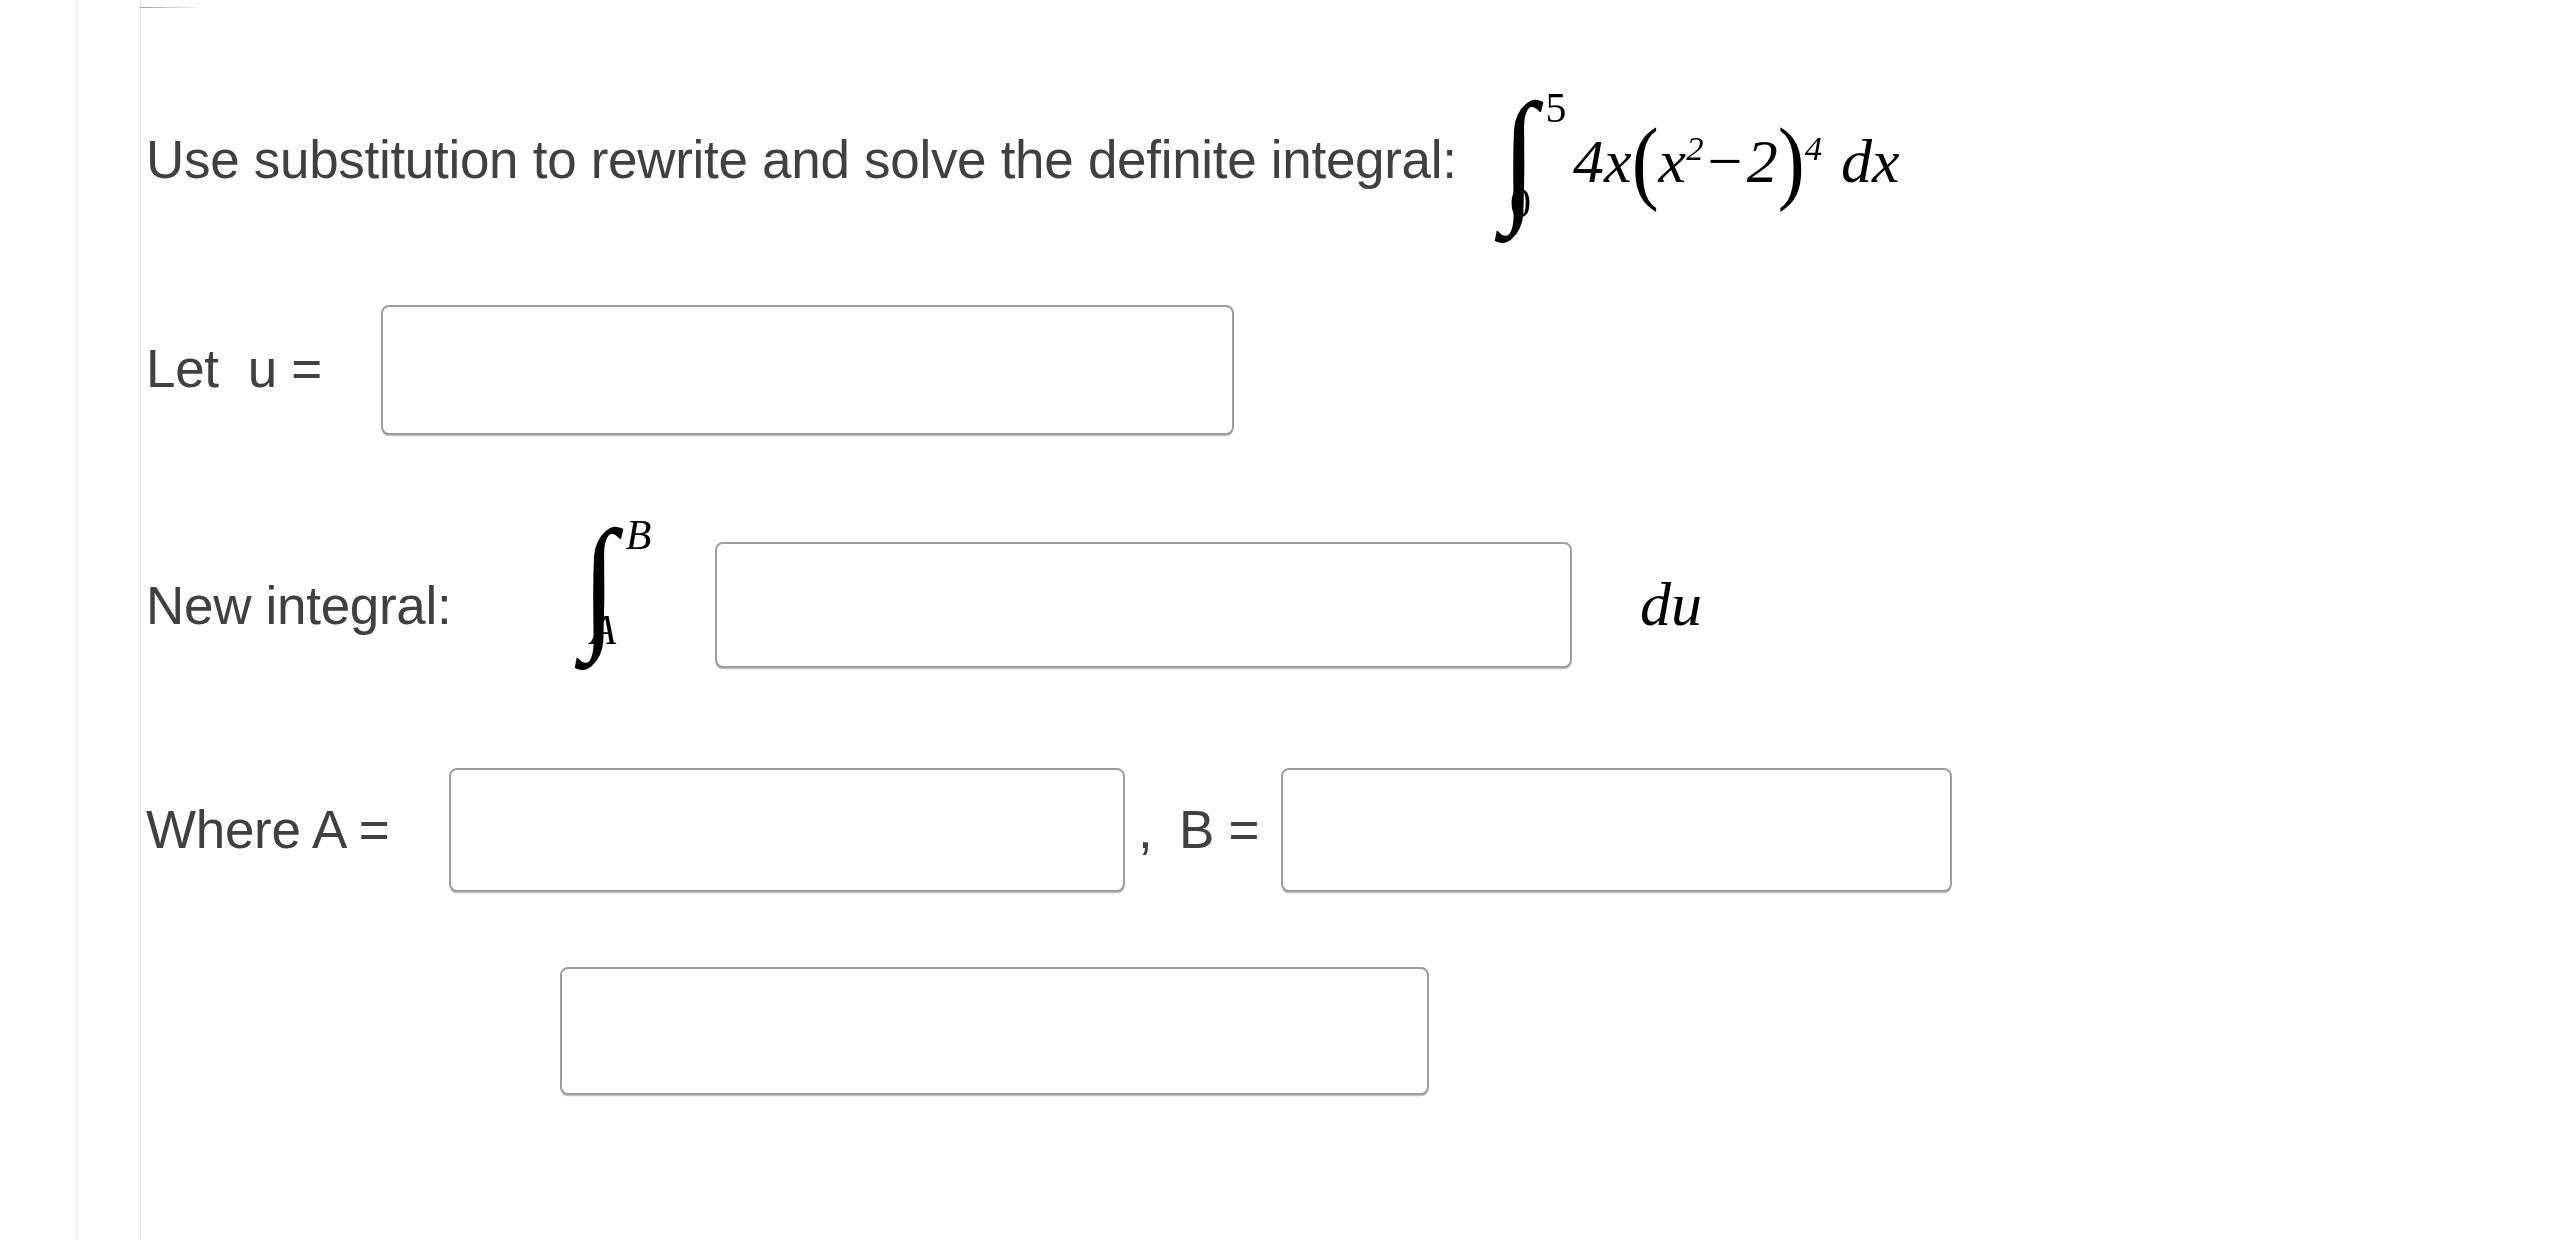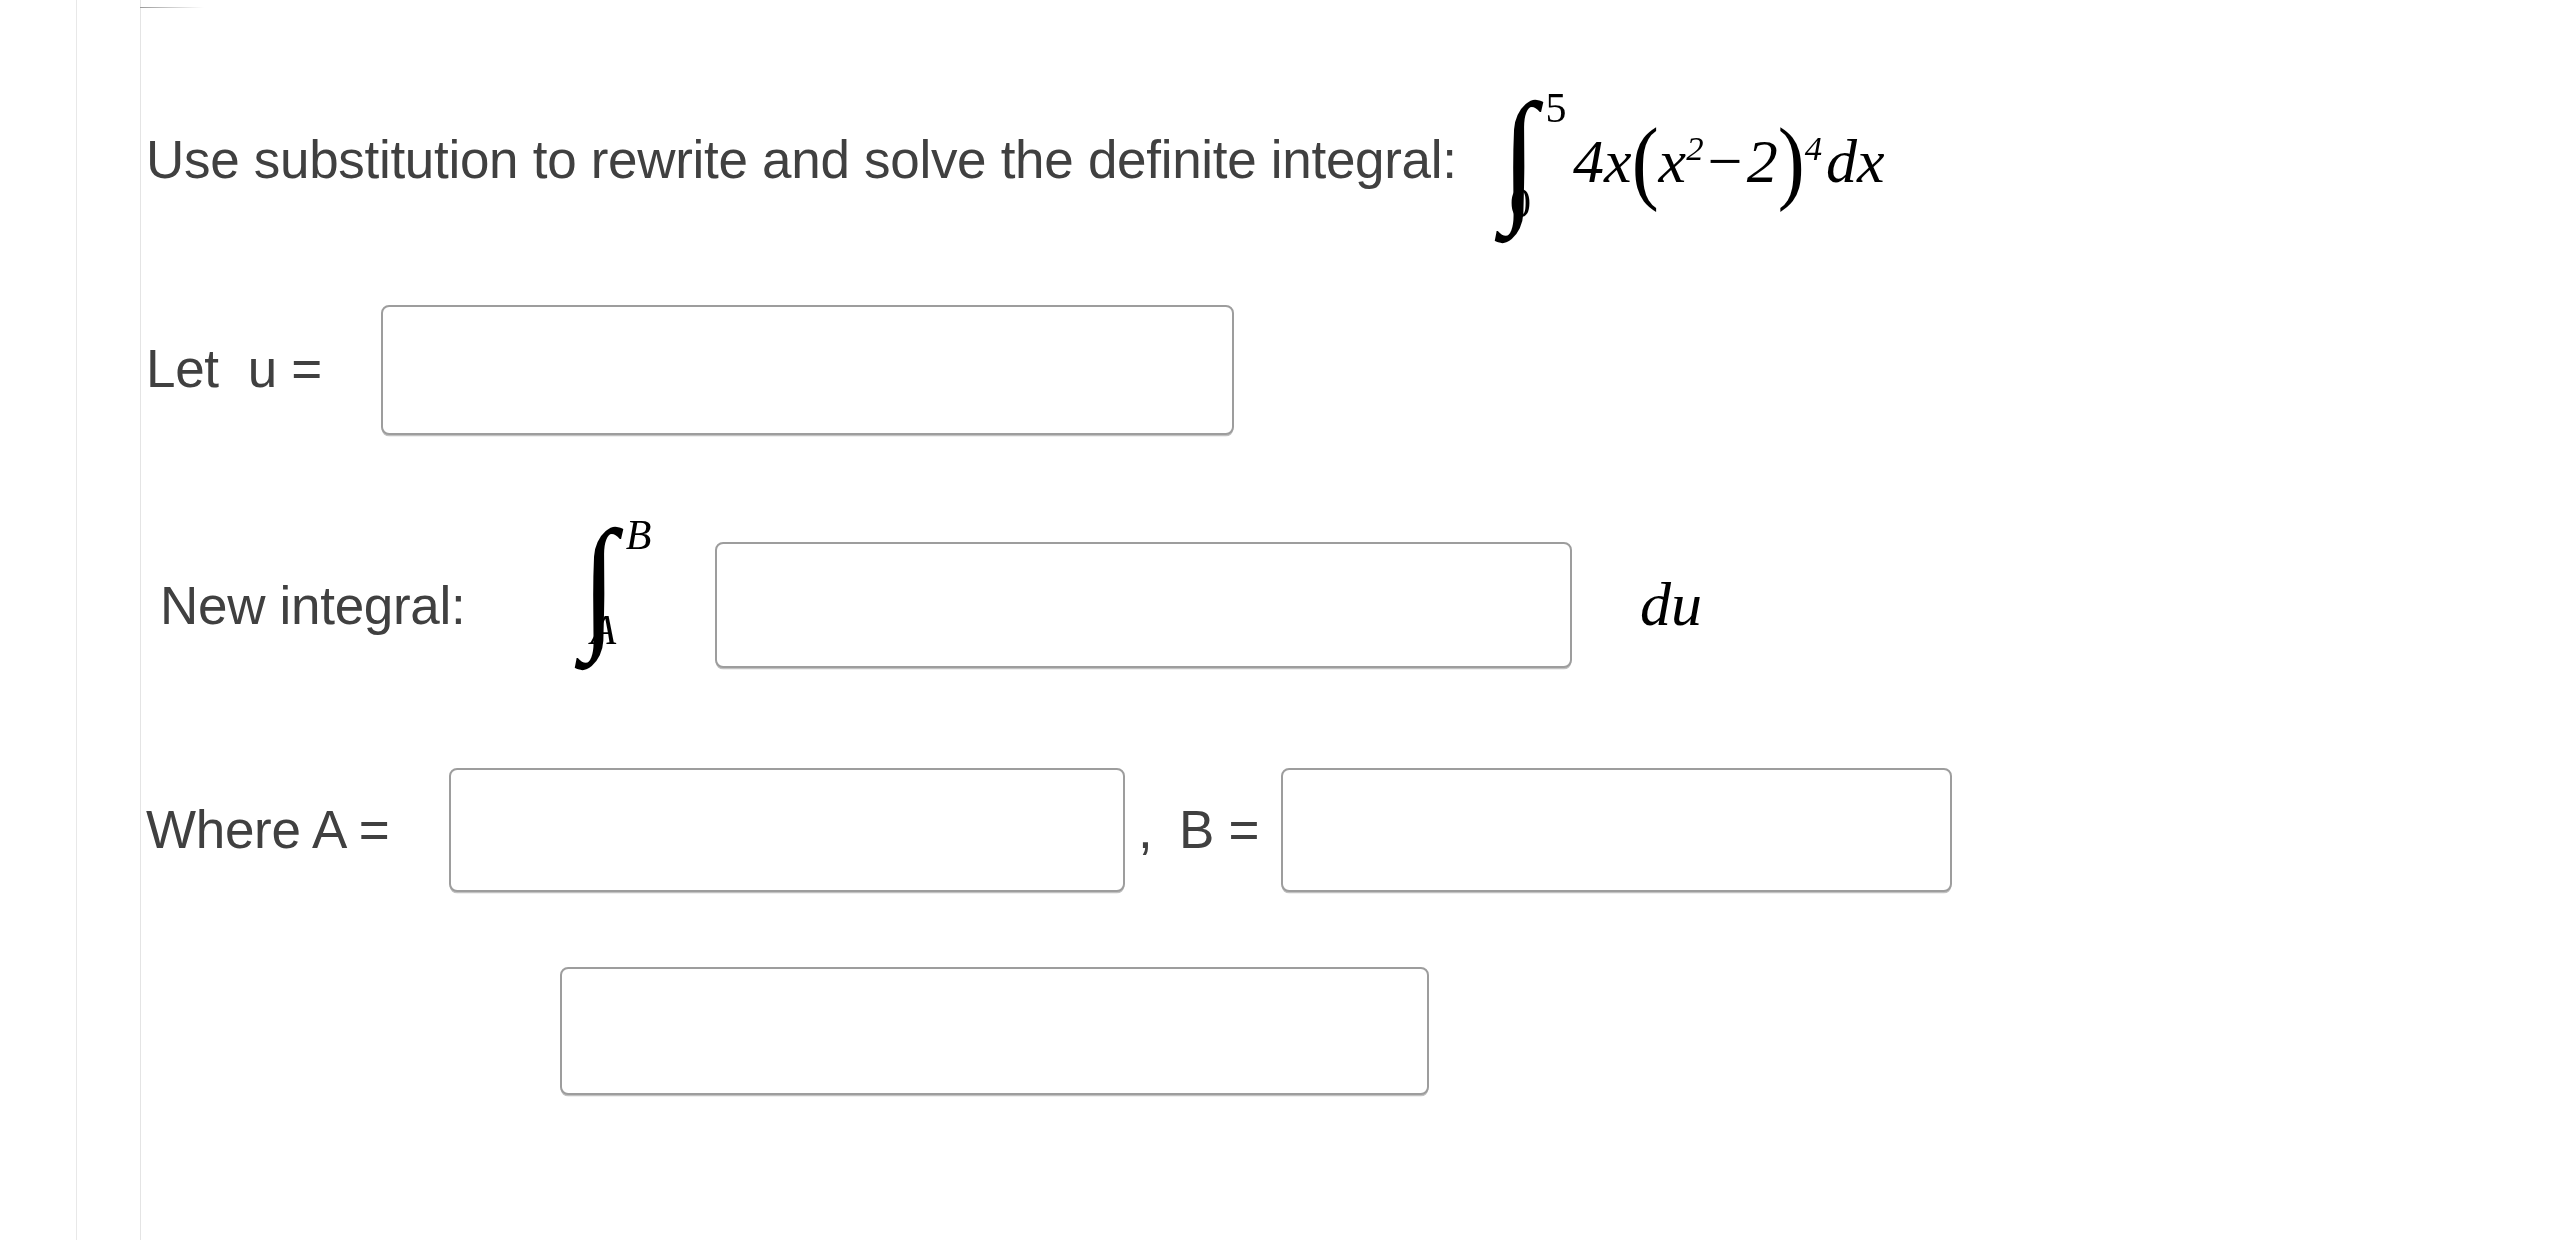--- a/index.html
+++ b/index.html
@@ -162,31 +162,31 @@
     <span class="label">Use substitution to rewrite and solve the definite integral:</span>
 
     <span class="int-group" style="margin-left:42px; transform:translateY(-4.1px);">
       <span class="int-glyph">∫</span>
       <span class="int-limits">
         <span class="int-limit-top">5</span>
         <span class="int-limit-bot">0</span>
       </span>
 
       <span class="expr" style="margin-left:31px;">
-        <span class="num">4</span><span>x</span><span class="paren">(</span><span>x</span><sup>2</sup><span class="minus">−</span><span class="num">2</span><span class="paren">)</span><sup>4</sup><span style="margin-left:4px;">dx</span>
+        <span class="num">4</span><span>x</span><span class="paren">(</span><span>x</span><sup>2</sup><span class="minus">−</span><span class="num">2</span><span class="paren">)</span><sup>4</sup><span style="margin-left:19px;">dx</span>
       </span>
     </span>
   </div>
 
   <div class="row" style="left:146px; top:342px;">
     <span class="label">Let  u =</span>
   </div>
   <input class="answer-box" type="text" style="left: 381px; top: 305px; width: 853px; height: 130px;" placeholder="">
 
-  <div class="row" style="left:160px; top:579px;">
+  <div class="row" style="left:146px; top:579px;">
     <span class="label">New integral:</span>
   </div>
 
   <div class="int-group" style="position:absolute; left:579px; top:518px;">
     <span class="int-glyph">∫</span>
     <span class="int-limits">
       <span class="int-limit-top italic">B</span>
       <span class="int-limit-bot italic">A</span>
     </span>
   </div>

